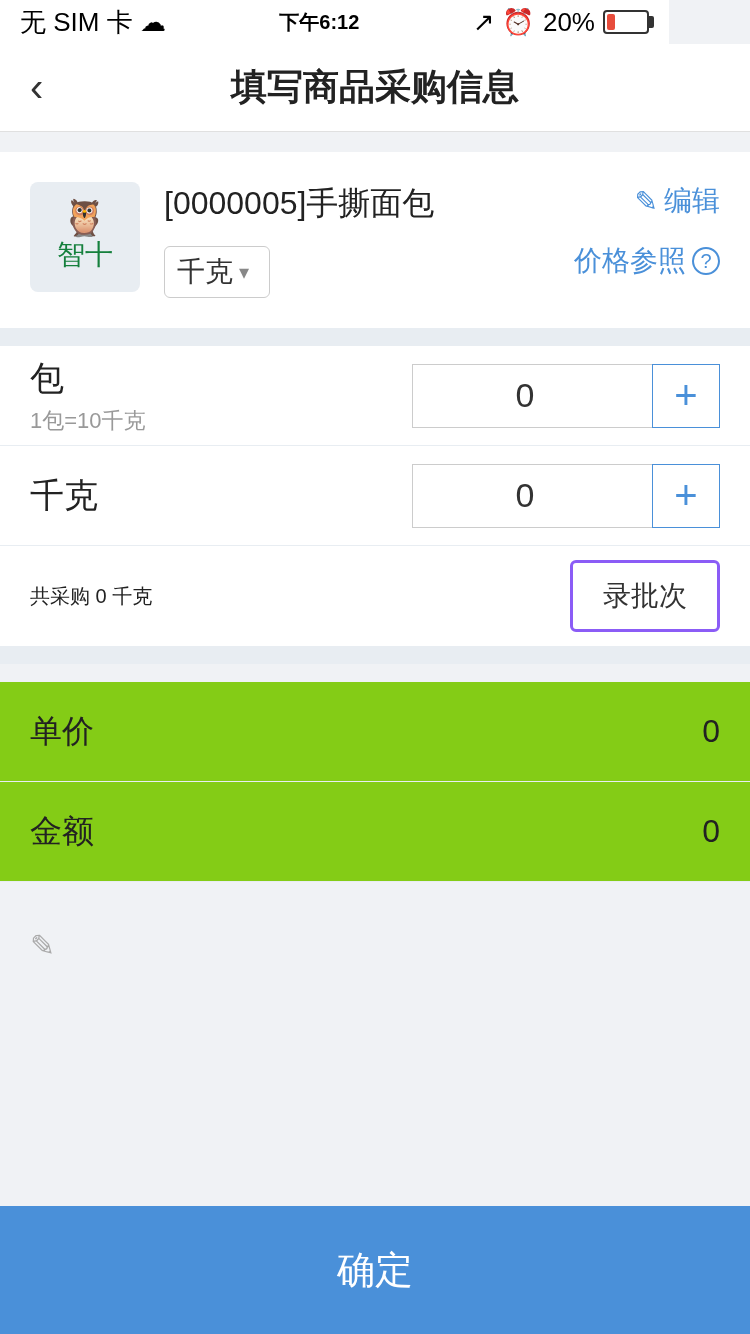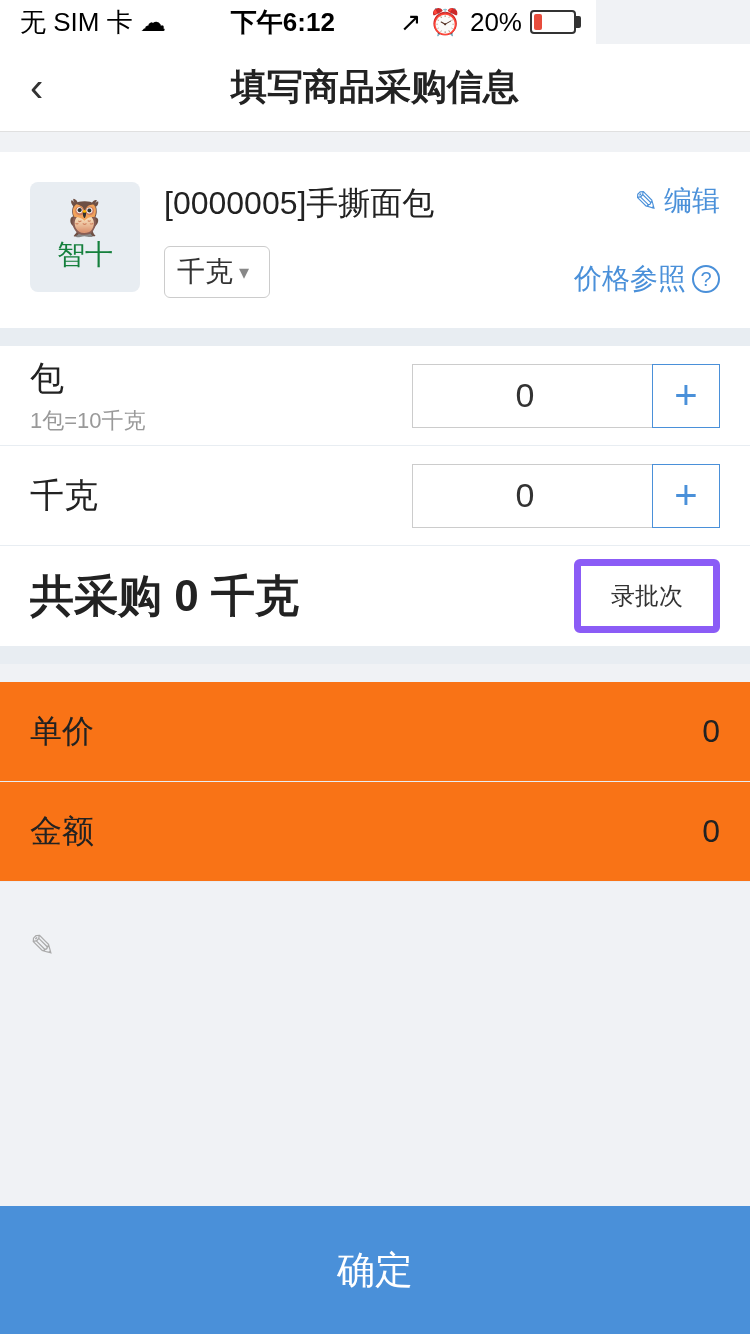--- a/index.html
+++ b/index.html
@@ -7,38 +7,38 @@
     body {
       width: 750px;
       min-height: 1334px;
       font-family: -apple-system, "PingFang SC", "Helvetica Neue", Arial, sans-serif;
       background: #f0f2f5;
       font-size: 32px;
     }
 
     
     .status-bar {
-      width: 596px;
+      width: 669px;
       height: 44px;
       background: #fff;
       display: flex;
       align-items: center;
       justify-content: space-between;
       padding: 18px 20px;
       font-size: 28px;
       font-weight: 500;
     }
     .status-left {
       display: flex;
       align-items: center;
       gap: 8px;
       font-size: 26px;
     }
     .status-center {
-      font-size: 26px;
+      font-size: 20px;
       font-weight: 600;
     }
     .status-right {
       display: flex;
       align-items: center;
       gap: 8px;
       font-size: 26px;
     }
     .battery-icon {
       width: 46px;
@@ -161,21 +161,21 @@
       top: 30px;
       right: 30px;
       color: #4a90d9;
       font-size: 28px;
       display: flex;
       align-items: center;
       gap: 6px;
     }
     .price-ref {
       position: absolute;
-      bottom: 30px;
+      bottom: 48px;
       right: 30px;
       color: #4a90d9;
       font-size: 28px;
       display: flex;
       align-items: center;
       gap: 6px;
     }
     .price-ref .help-circle {
       width: 28px;
       height: 28px;
@@ -253,37 +253,36 @@
     
     .summary-row {
       display: flex;
       align-items: center;
       justify-content: space-between;
       padding: 0 30px;
       height: 100px;
       background: #fff;
     }
     .summary-text {
-      font-size: 44px;
-      color: #222;
-      font-weight: bold;
+      font-size: 20px;
+      color: #222;
     }
     .batch-btn {
-      border: 7px solid #8b5cf6;
+      border: 3px solid #8b5cf6;
       border-radius: 6px;
       padding: 14px 30px;
-      font-size: 24px;
+      font-size: 28px;
       color: #333;
       background: #fff;
       cursor: pointer;
     }
 
     
     .price-section {
-      background: #f97316;
+      background: #84cc16;
       margin-top: 18px;
     }
     .price-row {
       display: flex;
       align-items: center;
       justify-content: space-between;
       padding: 0 30px;
       height: 100px;
       border-bottom: 1px solid #e8edf2;
     }

